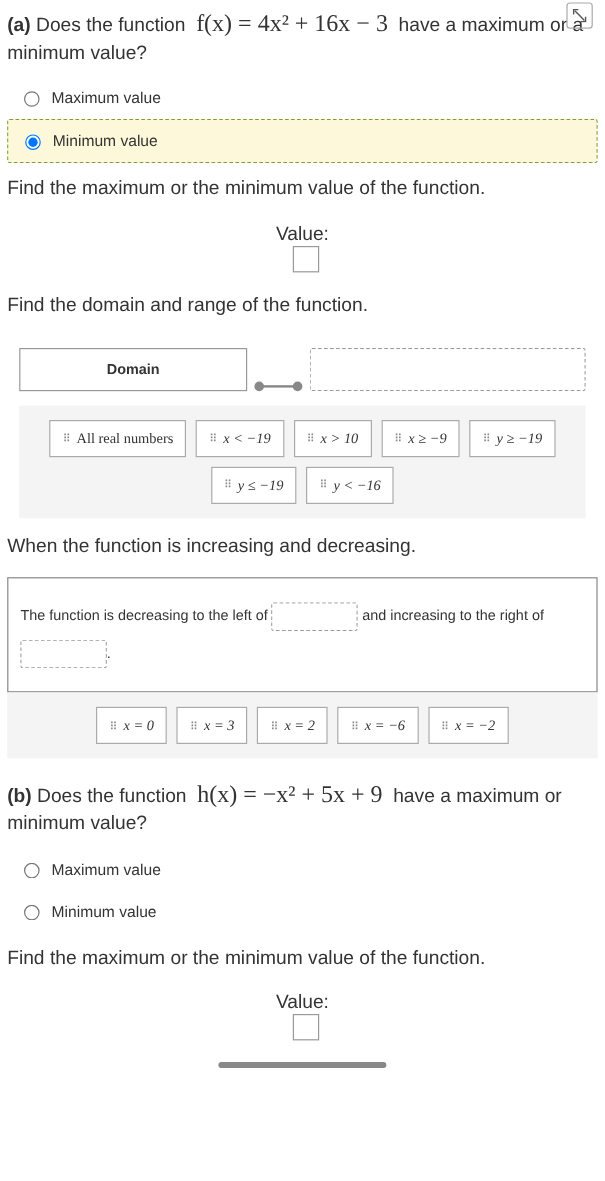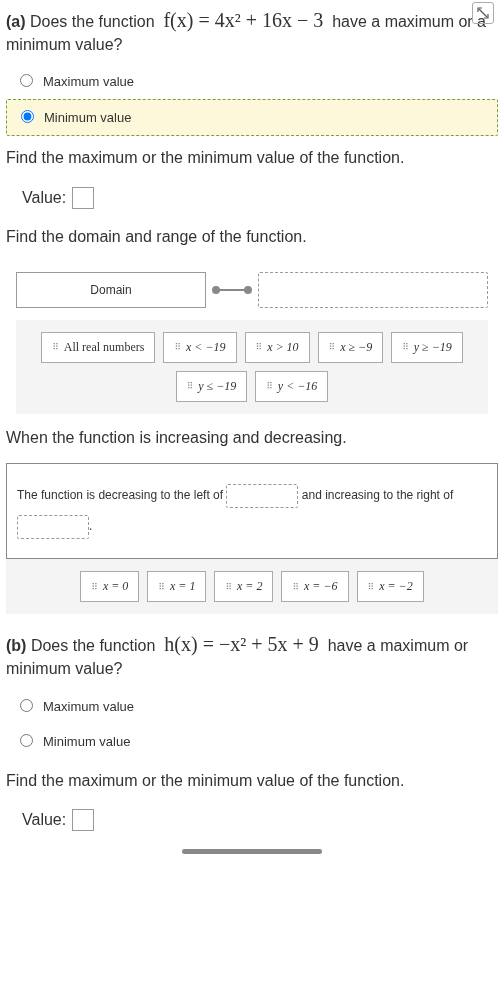--- a/index.html
+++ b/index.html
@@ -2,28 +2,28 @@
 <html><head>
   <meta charset="utf-8">
   <style>
     * { margin: 0; padding: 0; box-sizing: border-box; }
     body { font-family: Arial, sans-serif; font-size: 14px; color: #333; width: 504px; background: #fff; }
     .container { padding: 6px; }
     .question-text { font-size: 16px; margin-bottom: 4px; line-height: 1.4; }
     .bold { font-weight: bold; }
     .math { font-family: 'Times New Roman', serif; font-size: 20px; }
     .radio-group { margin: 8px 0; }
-    .radio-option { display: flex; align-items: flex-start; padding: 10px 14px; font-size: 13px; }
+    .radio-option { display: flex; align-items: flex-end; padding: 10px 14px; font-size: 13px; }
     .radio-option.selected { background: #fcf8d9; border: 1px dashed #7a9e3c; border-radius: 2px; }
     .radio-option input[type="radio"] { margin-right: 10px; }
     .sub-heading { font-size: 16px; margin: 12px 0 4px 0; line-height: 1.3; }
-    .value-row { display: flex; align-items: center; margin: 18px 16px; font-size: 16px; }
+    .value-row { display: flex; align-items: center; margin: 18px 0; font-size: 16px; flex-direction: column; }
     .value-input { width: 22px; height: 22px; border: 1px solid #999; margin-left: 6px; }
     .table-section { border: 1px solid #888; margin: 10px 0; padding: 14px; }
-    .table-row { display: flex; align-items: center; margin-bottom: 12px; }
+    .table-row { display: flex; align-items: flex-end; margin-bottom: 12px; font-weight: bold; }
     .table-label { width: 190px; height: 36px; border: 1px solid #999; display: flex; align-items: center; justify-content: center; font-size: 12px; }
     .connector { width: 40px; height: 8px; position: relative; margin: 0 6px; }
     .connector-line { position: absolute; top: 3px; left: 4px; right: 4px; height: 2px; background: #888; }
     .connector-dot { position: absolute; width: 8px; height: 8px; border-radius: 50%; background: #888; top: 0; }
     .connector-dot.left { left: 0; }
     .connector-dot.right { right: 0; }
     .drop-zone { flex: 1; height: 36px; border: 1px dashed #999; border-radius: 2px; }
     .chips-section { background: #f4f4f4; padding: 12px; margin-top: 8px; }
     .chips-row { display: flex; flex-wrap: wrap; gap: 8px; justify-content: center; }
     .chip { border: 1px solid #aaa; background: #fff; padding: 7px 10px; font-size: 12px; display: flex; align-items: center; gap: 6px; font-family: 'Times New Roman', serif; }
@@ -129,21 +129,21 @@
   </div>
 
   <div class="chips-section" style="background:#f4f4f4; margin-top:0;">
     <div class="chips-row">
       <div class="chip">
           <span class="handle">⠿</span>
           <span class="chip-text">x = 0</span>
         </div>
       <div class="chip">
           <span class="handle">⠿</span>
-          <span class="chip-text">x = 1</span>
+          <span class="chip-text">x = 3</span>
         </div>
       <div class="chip">
           <span class="handle">⠿</span>
           <span class="chip-text">x = 2</span>
         </div>
       <div class="chip">
           <span class="handle">⠿</span>
           <span class="chip-text">x = −6</span>
         </div>
       <div class="chip">

